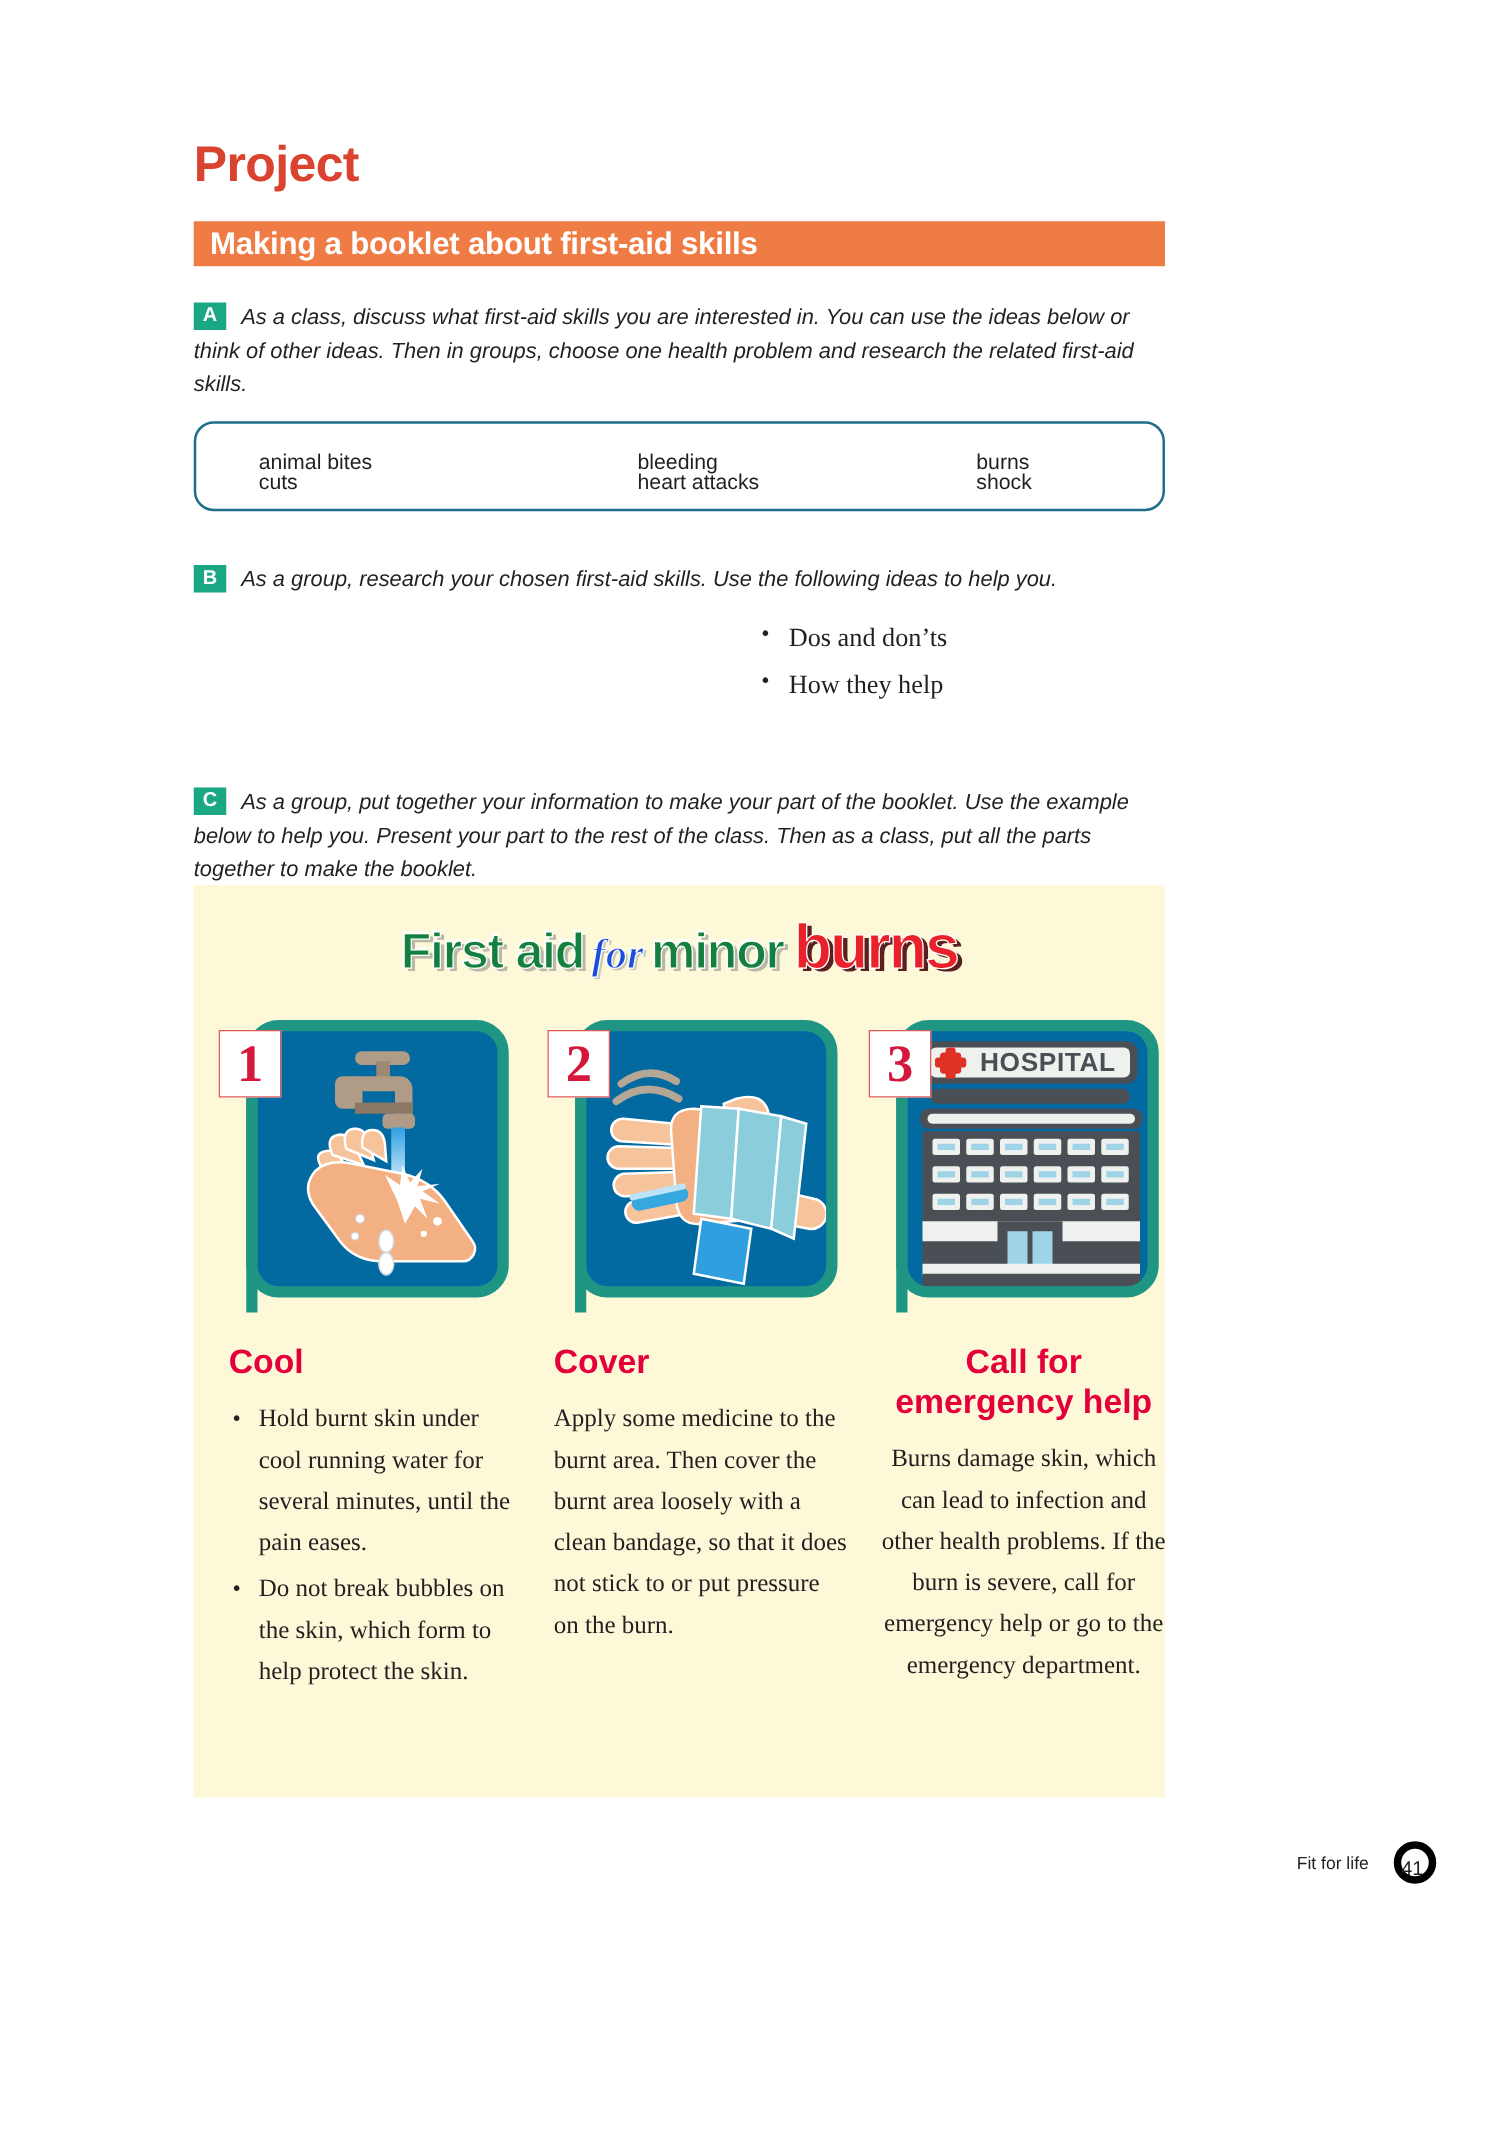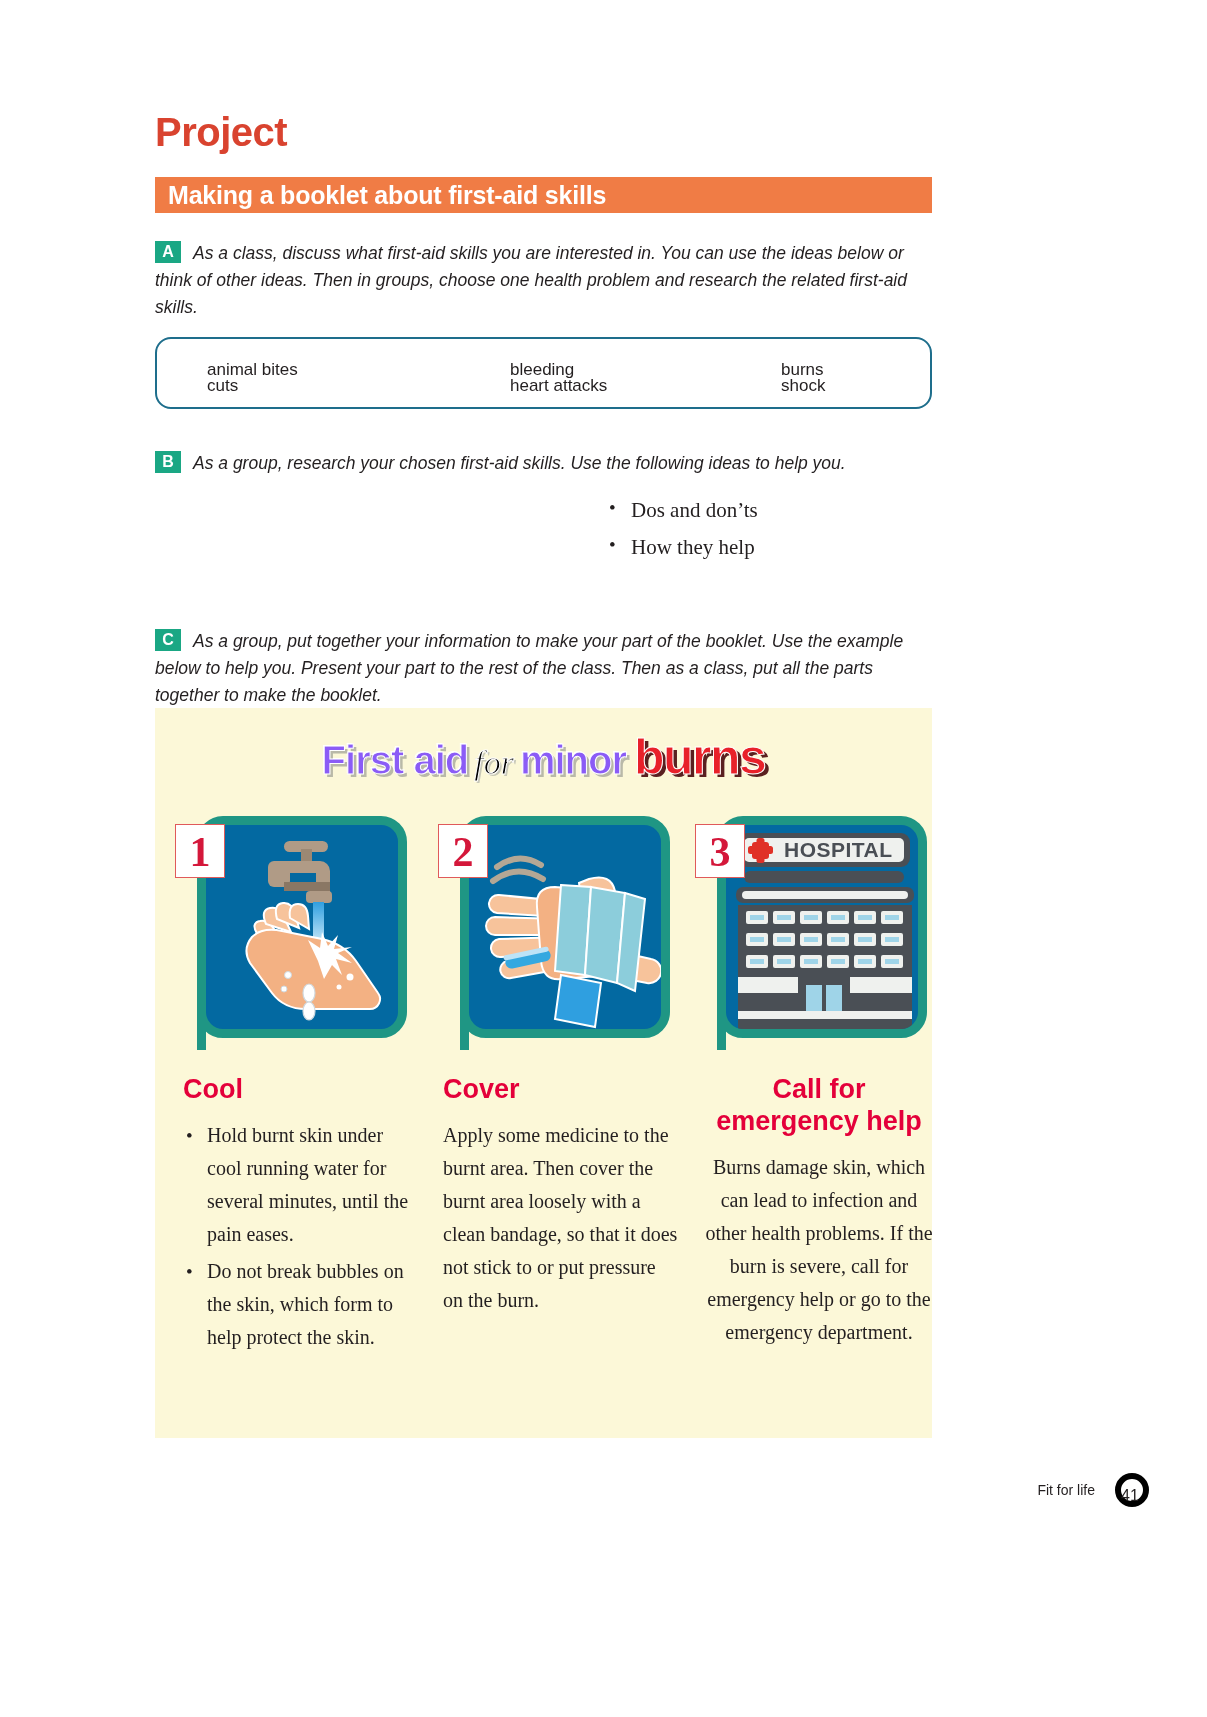--- a/index.html
+++ b/index.html
@@ -81,28 +81,28 @@
     width: 777px; height: 730px;
     background: #fcf8d8;
   }
   .poster-title {
     position: absolute; left: 0; top: 20px; width: 777px;
     text-align: center; white-space: nowrap;
   }
   .pt-word {
     font-family: "Liberation Sans", sans-serif;
     font-weight: bold; font-size: 40px;
-    color: #8b5cf6; letter-spacing: -1px;
+    color: #15803d; letter-spacing: -1px;
     text-shadow: 3px 3px 0 #b9b9a8, -1px -1px 0 #fff;
     -webkit-text-stroke: 1px #ffffff;
   }
   .pt-for {
     font-family: "Liberation Serif", serif;
-    font-style: italic; font-weight: normal;
-    font-size: 34px; color: #000000;
+    font-style: italic; font-weight: bold;
+    font-size: 34px; color: #1d4ed8;
     -webkit-text-stroke: 1px #ffffff;
     text-shadow: 2px 2px 0 #c8c8b8;
     margin: 0 6px;
   }
   .pt-burns {
     font-family: "Liberation Sans", sans-serif;
     font-weight: bold; font-size: 50px;
     color: #e8212a; letter-spacing: -1.5px;
     text-shadow: 4px 3px 0 #5a2020;
     -webkit-text-stroke: 1px #ffffff;

